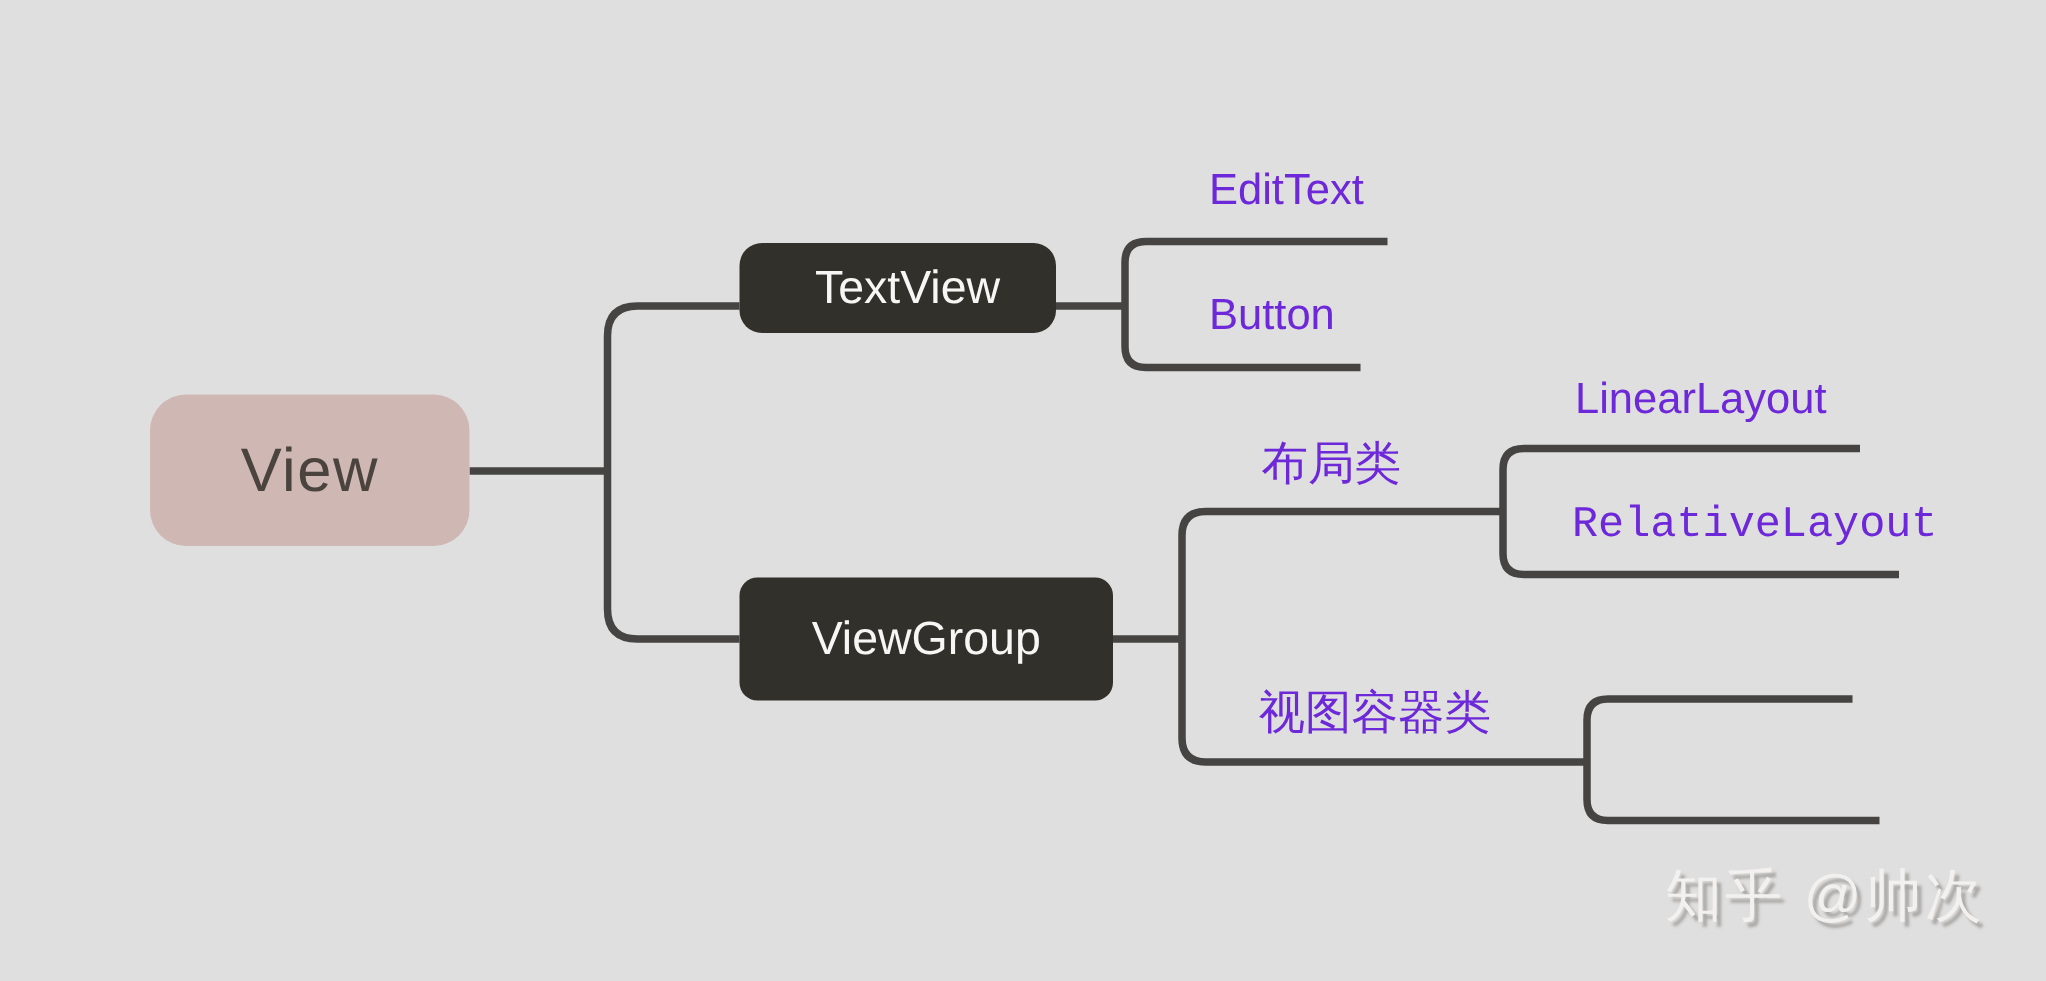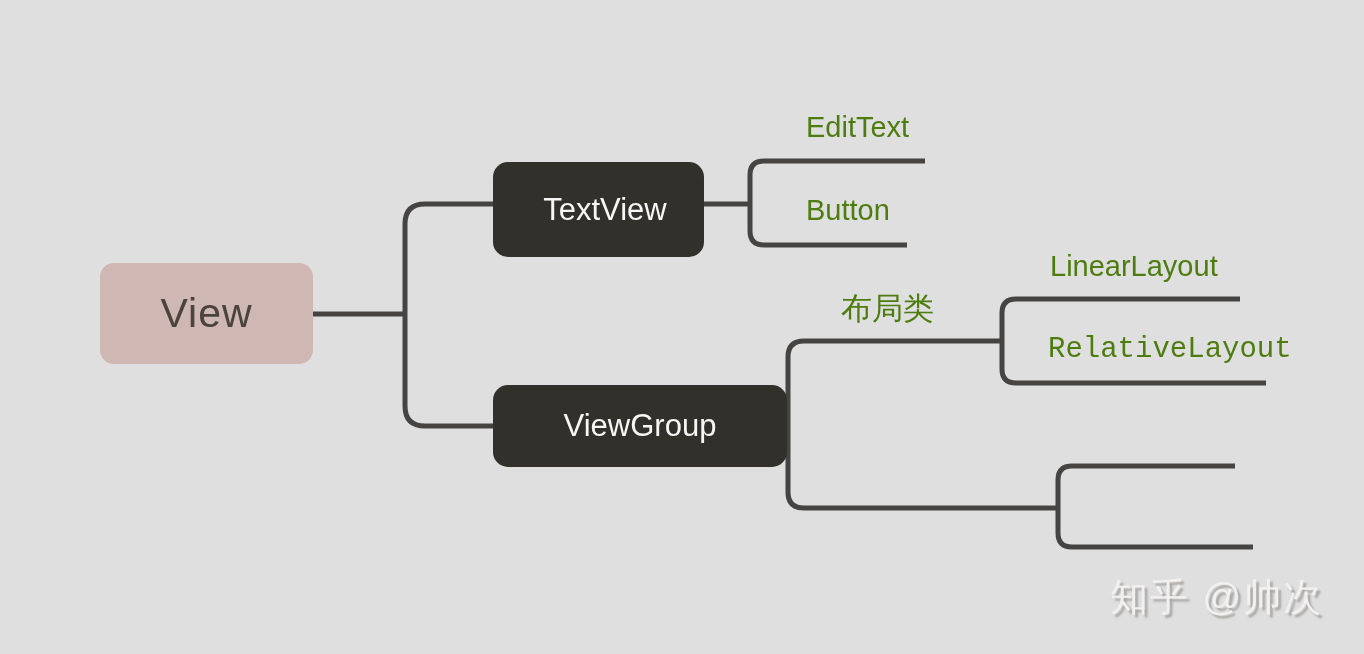--- a/index.html
+++ b/index.html
@@ -30,38 +30,38 @@
     position: absolute;
     display: flex;
     align-items: center;
     justify-content: center;
   }
 
   .node-root {
     left: 100px; top: 263px;
     width: 213px; height: 101px;
     background: #cfb7b3;
-    border-radius: 14px;
+    border-radius: 24px;
     color: #4a433e;
     font-size: 41px;
     letter-spacing: 1px;
   }
 
   .node-branch {
     background: #31302a;
     border-radius: 15px;
     color: #f7f6f4;
     font-size: 31px;
   }
-  .node-textview  { left: 493px; top: 162px; width: 211px; height: 95px; padding-left: 13px; }
-  .node-viewgroup { left: 493px; top: 385px; width: 294px; height: 82px; }
+  .node-textview  { left: 493px; top: 162px; width: 211px; height: 60px; padding-left: 13px; }
+  .node-viewgroup { left: 493px; top: 385px; width: 249px; height: 82px; border-radius: 12px; }
 
   .leaf {
     position: absolute;
-    color: #4d7c0f;
+    color: #6d28d9;
     font-size: 29px;
     line-height: 1.15;
     white-space: nowrap;
   }
   .leaf-cjk { font-size: 31px; }
 
   .leaf-edittext       { left: 806px;  top: 111px; }
   .leaf-button         { left: 806px;  top: 194px; text-align: center; }
   .leaf-layoutcat      { left: 841px;  top: 291px; }
   .leaf-linearlayout   { left: 1050px; top: 250px; }
@@ -119,18 +119,19 @@
   <div class="leaf leaf-edittext">EditText</div>
 
   <div class="leaf leaf-button">Button</div>
 
   <div class="leaf leaf-cjk leaf-layoutcat">布局类</div>
 
   <div class="leaf leaf-linearlayout">LinearLayout</div>
 
   <div class="leaf leaf-relativelayout">RelativeLayout</div>
 
+  <div class="leaf leaf-cjk leaf-containercat">视图容器类</div>
 
 
 
   <div class="watermark">知乎 @帅次</div>
 
 </div>
 
 </body></html>

